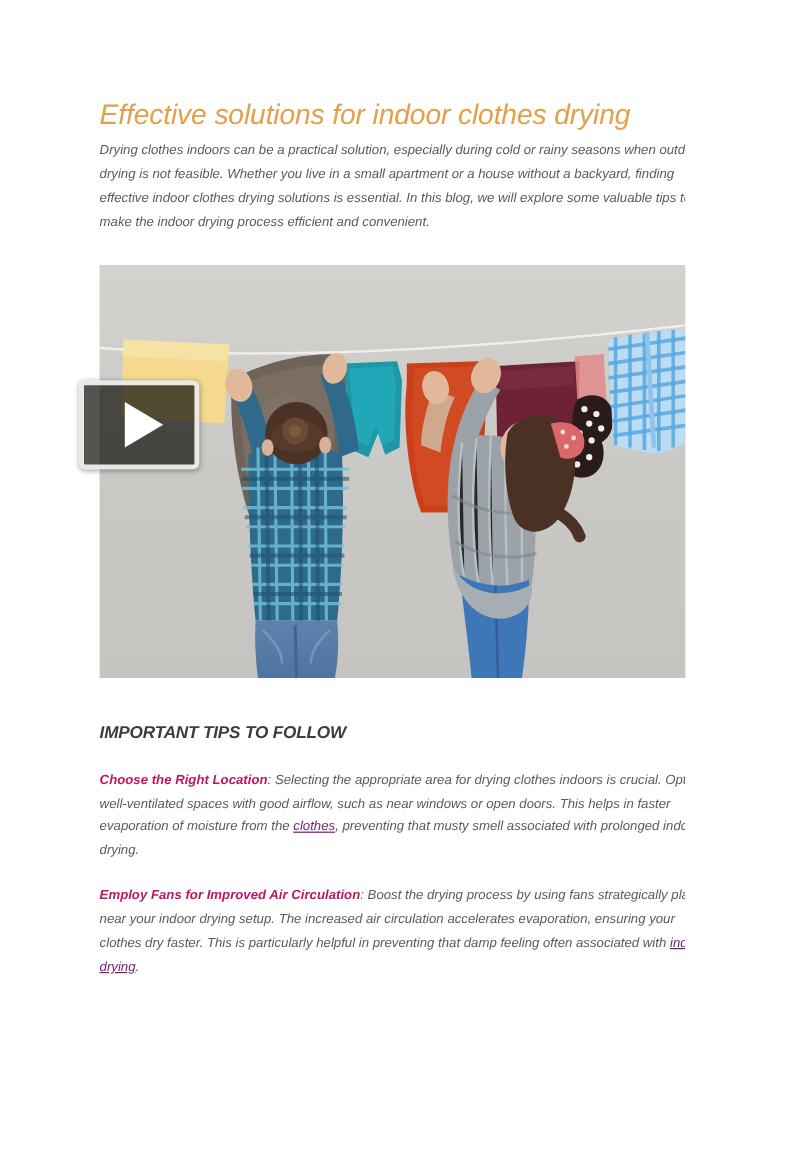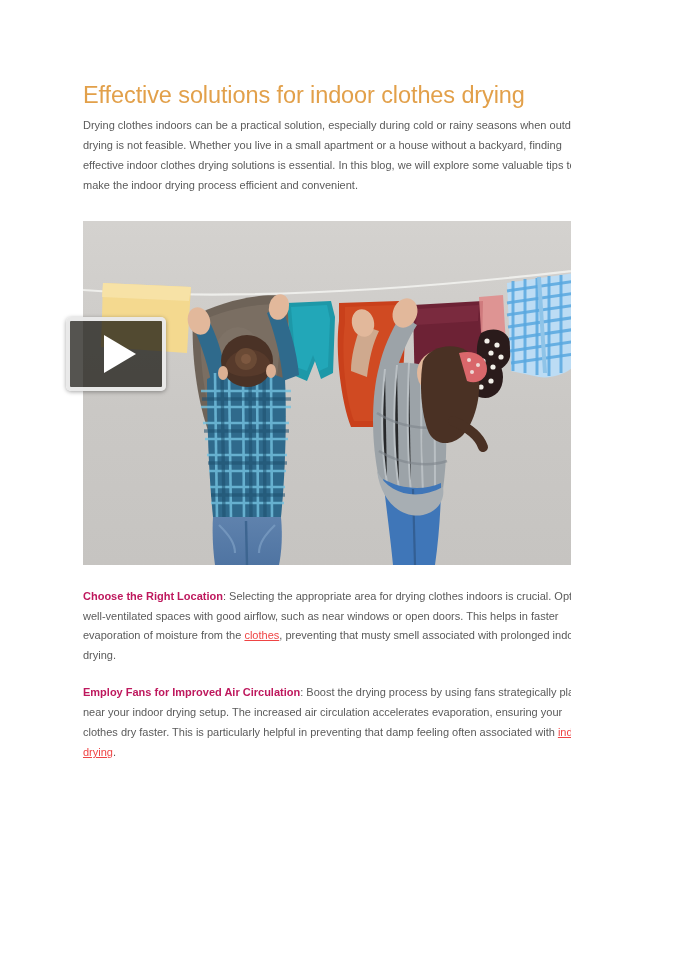--- a/index.html
+++ b/index.html
@@ -14,20 +14,21 @@
     font-family: "Liberation Sans", sans-serif;
     -webkit-font-smoothing: antialiased;
   }
   .page {
     position: absolute;
     left: 0; top: 0;
     width: 571px;
     height: 960px;
     background: #ffffff;
     overflow: hidden;
+    font-style: italic;
   }
   .content {
     position: absolute;
     left: 83px;
     top: 80px;
     width: 514px;
   }
 
   
   .post-title {
@@ -49,21 +50,21 @@
     text-align: left;
   }
   .intro { width: 512px; }
   .tip { width: 514px; }
   .tip + .tip { margin-top: 17px; }
   .tip-lead {
     font-weight: bold;
     color: #be185d;
   }
   a.inline-link {
-    color: #ef4444;
+    color: #701a75;
     text-decoration: underline;
   }
 
   
   .figure-wrap {
     position: relative;
     margin-top: 25px;
     width: 514px;
     height: 344px;
   }
@@ -281,20 +282,21 @@
             <path d="M294 250 C 306 274, 334 280, 360 266 C 362 278, 356 290, 340 294 C 318 298, 298 280, 294 250 Z" fill="#a7aeb3"></path>
           </g>
         </svg>
       </div>
 
       <div class="video-overlay">
         <span class="play-triangle"></span>
       </div>
     </div>
 
+    <h2 class="section-heading">IMPORTANT TIPS TO FOLLOW</h2>
 
     <div class="tips-block">
 
       <p class="tip">
         <span class="tip-lead">Choose the Right Location</span><span>: </span><span>Selecting the appropriate area for drying clothes indoors is crucial. Opt for well-ventilated spaces with good airflow, such as near windows or open doors. This helps in faster evaporation of moisture from the </span><a class="inline-link" href="#">clothes</a><span>, preventing that musty smell associated with prolonged indoor drying.</span>
       </p>
 
       <p class="tip">
         <span class="tip-lead">Employ Fans for Improved Air Circulation</span><span>: </span><span>Boost the drying process by using fans strategically placed near your indoor drying setup. The increased air circulation accelerates evaporation, ensuring your clothes dry faster. This is particularly helpful in preventing that damp feeling often associated with </span><a class="inline-link" href="#">indoor drying</a><span>.</span>
       </p>

